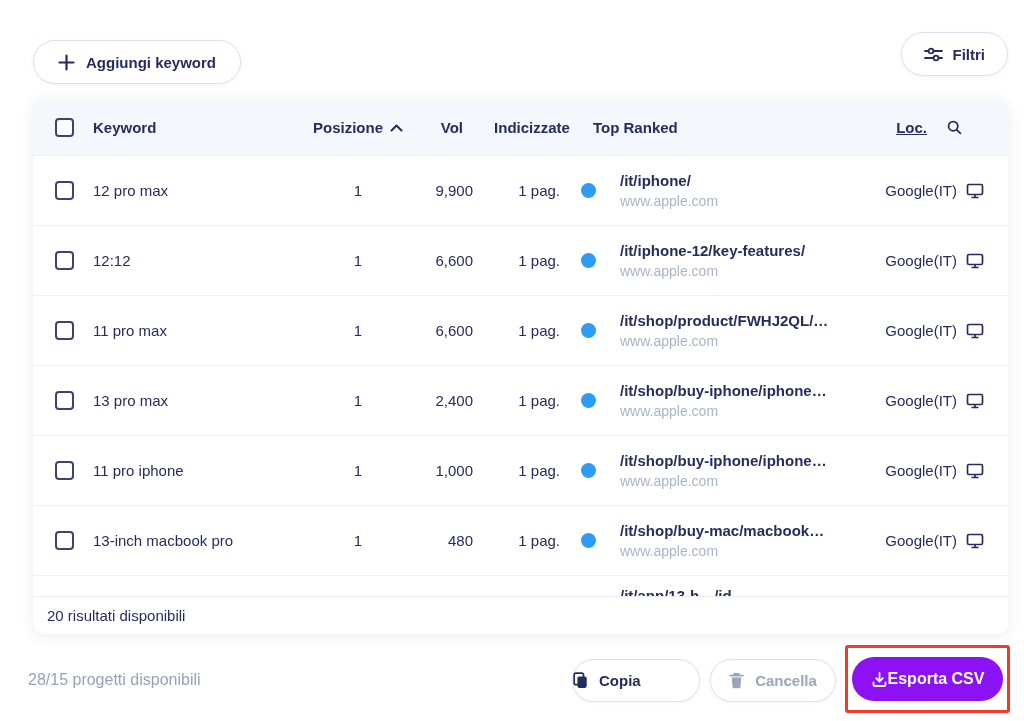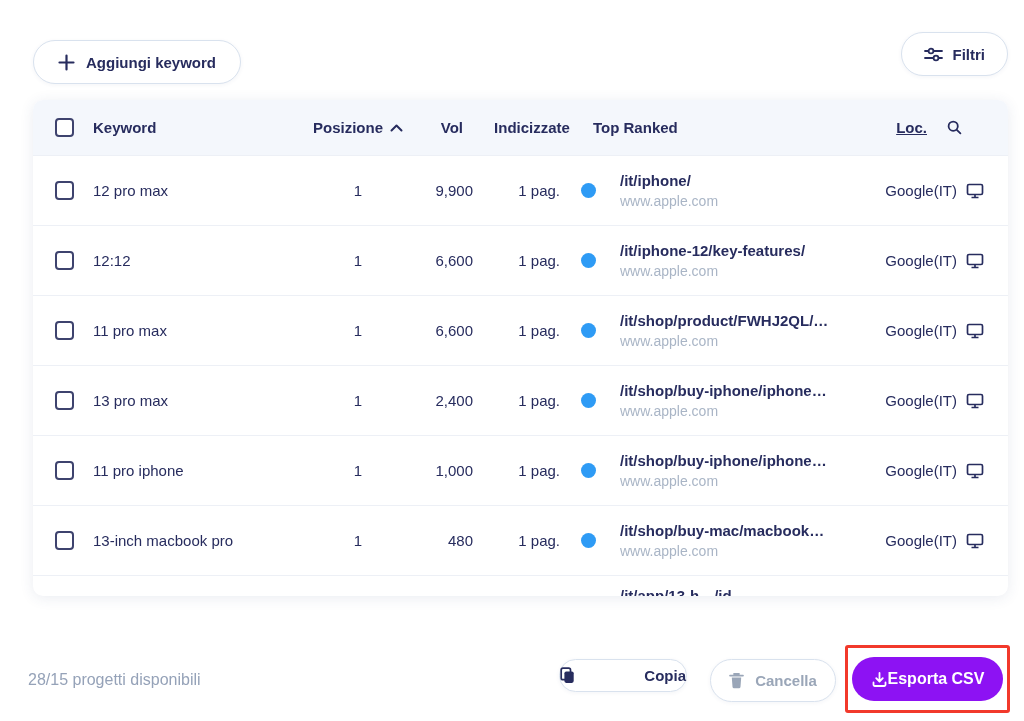--- a/index.html
+++ b/index.html
@@ -69,21 +69,21 @@
   .tfoot {
     border-top: 1px solid #e9edf4; height: 38px;
     display: flex; align-items: center; padding-left: 14px;
     font-size: 15px; color: #272c5e; background: #fff;
   }
 
   .bottom-note {
     position: absolute; left: 28px; top: 671px;
     font-size: 16px; color: #95a2b8;
   }
-  .btn-copy { position: absolute; left: 559px; top: 659px; width: 128px; height: 33px; justify-content: space-between; padding: 0; }
+  .btn-copy { position: absolute; left: 572px; top: 659px; width: 128px; height: 43px; justify-content: flex-start; padding: 0; }
   .btn-delete { position: absolute; left: 710px; top: 659px; width: 126px; height: 43px; justify-content: center; padding: 0; color: #9aa6b8; }
   .red-box {
     position: absolute; left: 845px; top: 645px; width: 165px; height: 68px;
     border: 3px solid #f2392b; border-radius: 3px; background: transparent;
   }
   .btn-export {
     position: absolute; left: 4px; top: 9px; width: 151px; height: 44px;
     border: none; border-radius: 22px; background: #8d12f3; color: #fff;
     font-family: "Liberation Sans", sans-serif;
     font-weight: bold; font-size: 16px;
@@ -309,20 +309,23 @@
       <div></div>
       <div></div>
       <div></div>
       <div></div>
     <div class="c-url">
       <div class="url-main">/it/app/13-h…/id…</div>
     </div>
     <div></div>
   </div>
 
+  <div class="tfoot">
+    <span>20 risultati disponibili</span>
+  </div>
 </div>
 
 <div class="bottom-note">28/15 progetti disponibili</div>
 
 <button class="pill btn-copy">
   <span class="icon">
     <svg width="15" height="17" viewBox="0 0 15 17">
         <rect x="1.2" y="1.2" width="9.3" height="11.5" rx="1.8" fill="none" stroke="#272c5e" stroke-width="1.7"></rect>
         <rect x="4.4" y="4.4" width="9.3" height="11.5" rx="1.8" fill="#272c5e"></rect>
       </svg>

